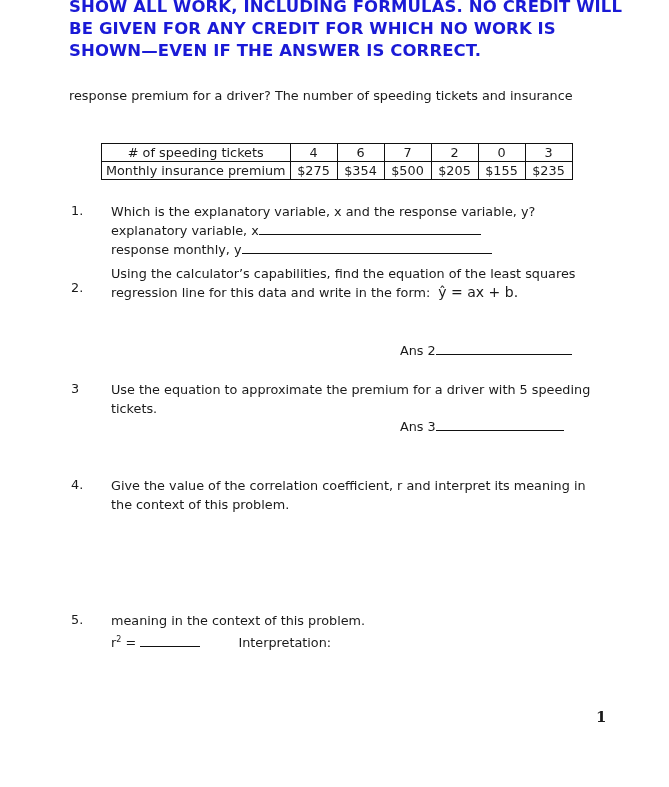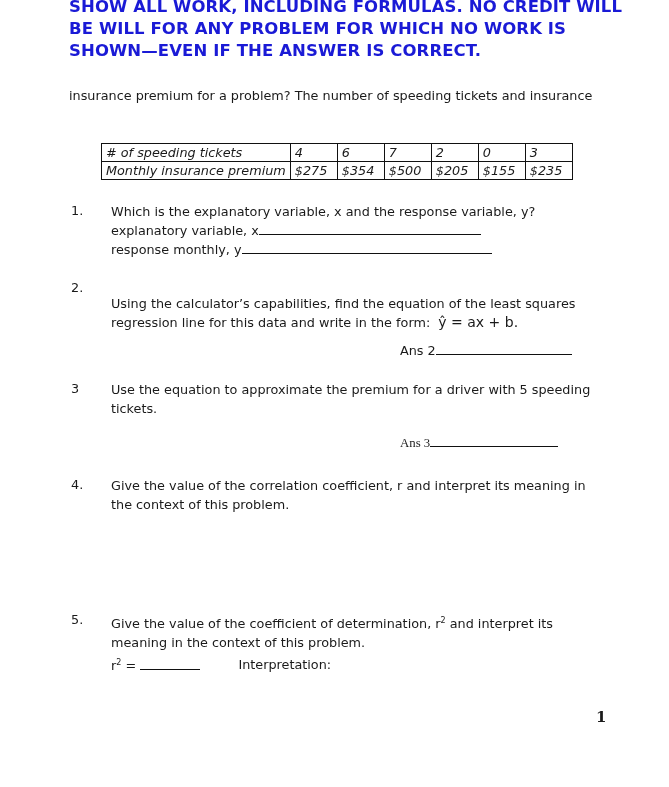--- a/index.html
+++ b/index.html
@@ -7,44 +7,44 @@
            font-family: "DejaVu Sans", sans-serif; color: #1a1a1a; }
     .abs { position: absolute; }
     .header { left: 69px; top: -4px; width: 540px; color: #1a1ad6; font-weight: bold;
               font-size: 16.5px; line-height: 22px; letter-spacing: 0.1px; }
     .header div { white-space: nowrap; }
     .intro { left: 69px; top: 87px; width: 530px; font-size: 12.8px; line-height: 18.5px; }
     .intro div { white-space: nowrap; }
     table.data { position: absolute; left: 101px; top: 143px; border-collapse: collapse;
                  font-size: 12.8px; }
     table.data td { border: 1.2px solid #111; padding: 0 4px; height: 17px; line-height: 17px;
-                    text-align: left; white-space: nowrap; font-style: italic; }
+                    text-align: center; white-space: nowrap; }
     table.data td.lbl { width: 178px; }
     table.data td.v { width: 38px; }
     .qnum { left: 71px; font-size: 12.8px; }
     .qtext { left: 111px; font-size: 12.8px; line-height: 19px; width: 500px; }
     .qtext div { white-space: nowrap; }
     .blank { display: inline-block; border-bottom: 1px solid #111; height: 12px; vertical-align: baseline; }
     .ans { font-size: 12.8px; white-space: nowrap; }
     .page-num { left: 596px; top: 708px; font-family: "DejaVu Serif", serif; font-weight: bold;
                 font-size: 15px; }
     .math { font-family: "DejaVu Sans", sans-serif; font-size: 14px; text-align: right; }
     sup { font-size: 8px; }
   </style>
 </head>
 <body>
 
 <div class="abs header">
   <div>SHOW ALL WORK, INCLUDING FORMULAS.  NO CREDIT WILL</div>
-  <div>BE WILL FOR ANY PROBLEM FOR WHICH NO WORK IS</div>
+  <div>BE GIVEN FOR ANY CREDIT FOR WHICH NO WORK IS</div>
   <div>SHOWN—EVEN IF THE ANSWER IS CORRECT.</div>
 </div>
 
 <div class="abs intro">
-  <div>insurance premium for a problem?  The number of speeding tickets and insurance</div>
+  <div>response premium for a driver?  The number of speeding tickets and insurance</div>
 </div>
 
 <table class="data">
   <tbody>
       <tr>
     <td class="lbl"># of speeding tickets</td>
     <td class="v">4</td>
     <td class="v">6</td>
     <td class="v">7</td>
     <td class="v">2</td>
@@ -68,51 +68,48 @@
   <div>Which is the explanatory variable, x and the response variable, y?</div>
   <div>
     <span>explanatory variable, x</span><span class="blank" style="width:222px;"></span>
   </div>
   <div>
     <span>response monthly, y</span><span class="blank" style="width:250px;"></span>
   </div>
 </div>
 
 <div class="abs qnum" style="top:280px;">2.</div>
-<div class="abs qtext" style="top:294px;">
+<div class="abs qtext" style="top:264px;">
   <div>Using the calculator’s capabilities, find the equation of the least squares</div>
   <div>
     <span>regression line for this data and write in the form:</span>&nbsp;
     <span class="math">ŷ = ax + b.</span>
   </div>
 </div>
 <div class="abs ans" style="left:400px; top:342px;">
   <span>Ans 2</span><span class="blank" style="width:136px;"></span>
 </div>
 
 <div class="abs qnum" style="top:381px;">3</div>
 <div class="abs qtext" style="top:380px;">
   <div>Use the equation to approximate the premium for a driver with 5 speeding</div>
   <div>tickets.</div>
 </div>
-<div class="abs ans" style="left:400px; top:434px;font-family:Liberation Serif, serif;">
+<div class="abs ans" style="left:400px; top:418px;">
   <span>Ans 3</span><span class="blank" style="width:128px;"></span>
 </div>
 
 <div class="abs qnum" style="top:477px;">4.</div>
 <div class="abs qtext" style="top:476px;">
   <div>Give the value of the correlation coefficient, r and interpret its meaning in</div>
   <div>the context of this problem.</div>
 </div>
 
 <div class="abs qnum" style="top:612px;">5.</div>
 <div class="abs qtext" style="top:611px;">
-  <div>
-    <span>Give the value of the coefficient of determination, r</span><sup>2</sup><span> and interpret its</span>
-  </div>
   <div>meaning in the context of this problem.</div>
   <div>
     <span><span>r</span><sup>2</sup><span> =</span></span>
     <span class="blank" style="width:60px;"></span>
     <span style="display:inline-block; width:30px;"></span>
     <span>Interpretation:</span>
   </div>
 </div>
 
 <div class="abs page-num">1</div>

